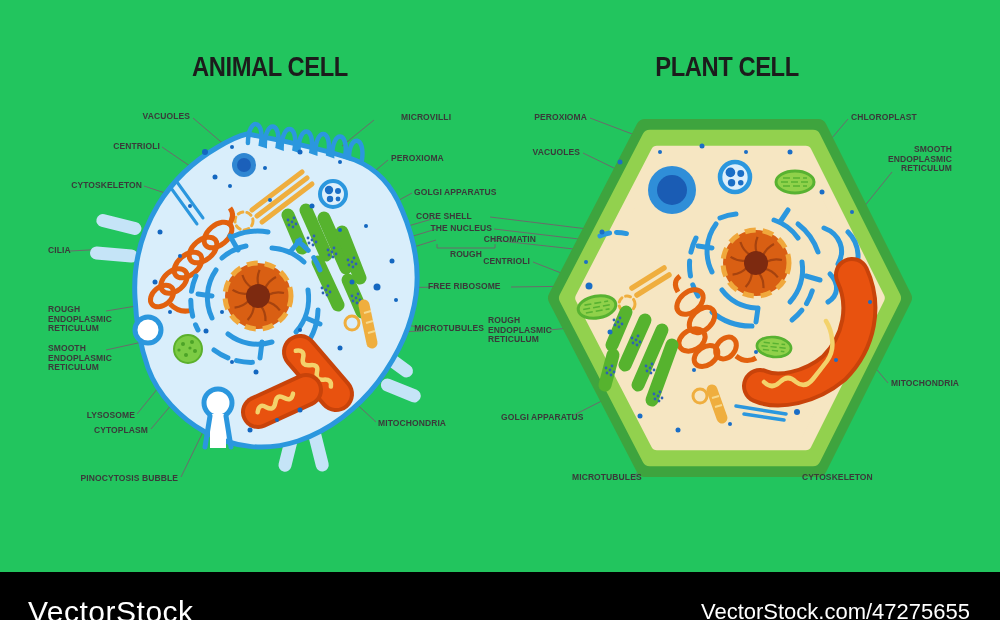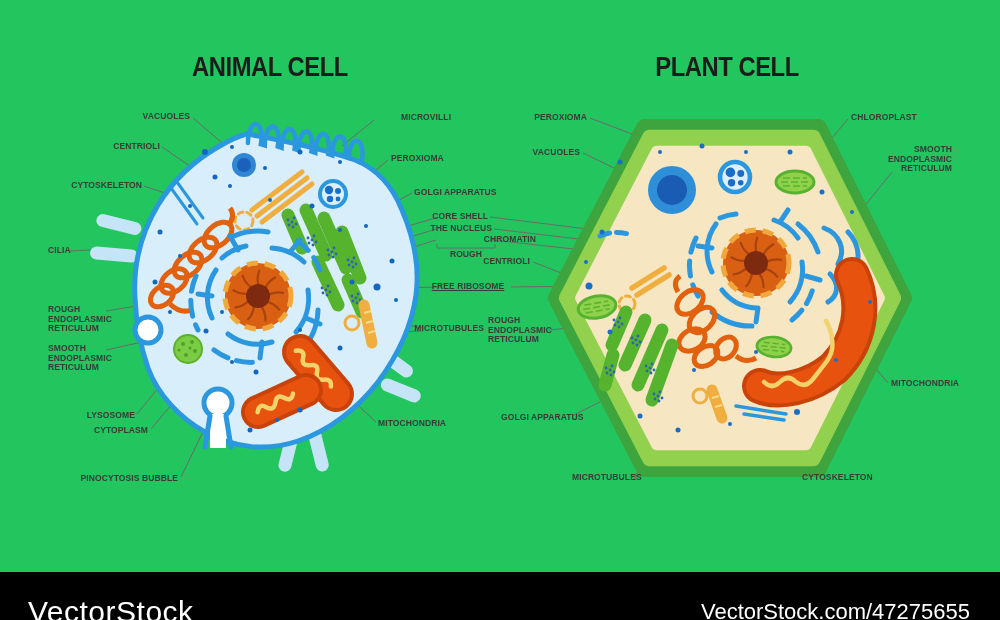--- a/index.html
+++ b/index.html
@@ -367,25 +367,25 @@
 <div class="lbl wrap" style="left:48px;top:344px;width:62px;">SMOOTH ENDOPLASMIC RETICULUM</div>
 <div class="lbl" style="left:55px;top:411px;width:80px;text-align:right;">LYSOSOME</div>
 <div class="lbl" style="left:68px;top:426px;width:80px;text-align:right;">CYTOPLASM</div>
 <div class="lbl" style="left:78px;top:474px;width:100px;text-align:right;">PINOCYTOSIS BUBBLE</div>
 <div class="lbl" style="left:377px;top:113px;margin-left:24px;">MICROVILLI</div>
 <div class="lbl" style="left:391px;top:154px;">PEROXIOMA</div>
 <div class="lbl" style="left:414px;top:188px;">GOLGI APPARATUS</div>
 <div class="lbl" style="left:404px;top:324px;width:80px;text-align:right;">MICROTUBULES</div>
 <div class="lbl" style="left:378px;top:419px;">MITOCHONDRIA</div>
 
-<div class="lbl" style="left:408px;top:212px;width:80px;text-align:right;">CORE SHELL</div>
+<div class="lbl" style="left:408px;top:212px;width:80px;text-align:left;padding-left:8px;">CORE SHELL</div>
 <div class="lbl" style="left:412px;top:224px;width:80px;text-align:right;">THE NUCLEUS</div>
 <div class="lbl" style="left:409px;top:235px;width:80px;text-align:right;padding-left:47px;">CHROMATIN</div>
 <div class="lbl" style="left:436px;top:250px;width:60px;text-align:center;">ROUGH</div>
-<div class="lbl" style="left:428px;top:282px;width:80px;text-align:center;text-decoration:underline;">FREE RIBOSOME</div>
+<div class="lbl" style="left:428px;top:282px;width:80px;text-align:left;">FREE RIBOSOME</div>
 <div class="lbl wrap" style="left:488px;top:316px;width:64px;">ROUGH ENDOPLASMIC RETICULUM</div>
 
 <div class="lbl" style="left:507px;top:113px;width:80px;text-align:right;">PEROXIOMA</div>
 <div class="lbl" style="left:500px;top:148px;width:80px;text-align:right;">VACUOLES</div>
 <div class="lbl" style="left:851px;top:113px;">CHLOROPLAST</div>
 <div class="lbl wrap" style="left:884px;top:145px;width:68px;text-align:right;">SMOOTH ENDOPLASMIC RETICULUM</div>
 <div class="lbl" style="left:450px;top:257px;width:80px;text-align:right;">CENTRIOLI</div>
 <div class="lbl" style="left:501px;top:413px;">GOLGI APPARATUS</div>
 <div class="lbl" style="left:572px;top:473px;">MICROTUBULES</div>
 <div class="lbl" style="left:802px;top:473px;">CYTOSKELETON</div>

